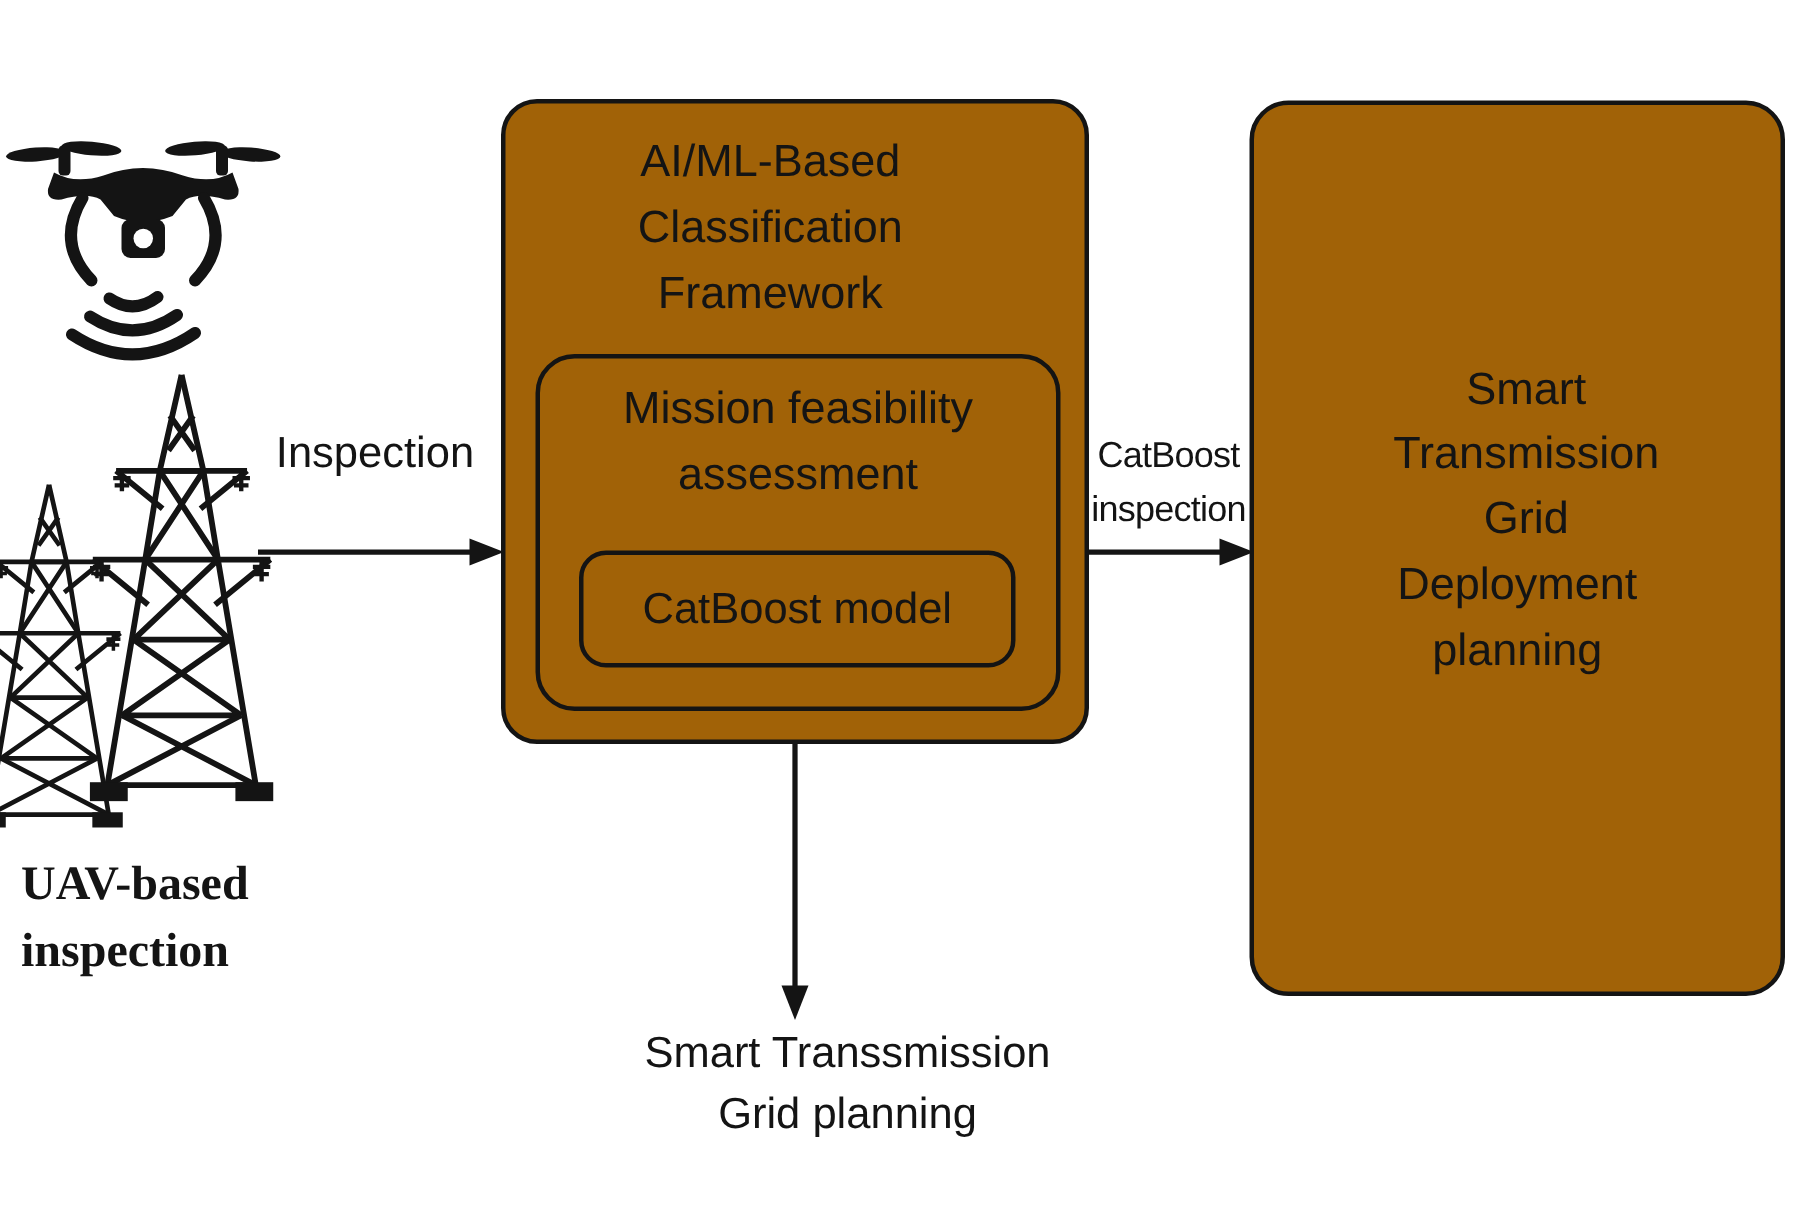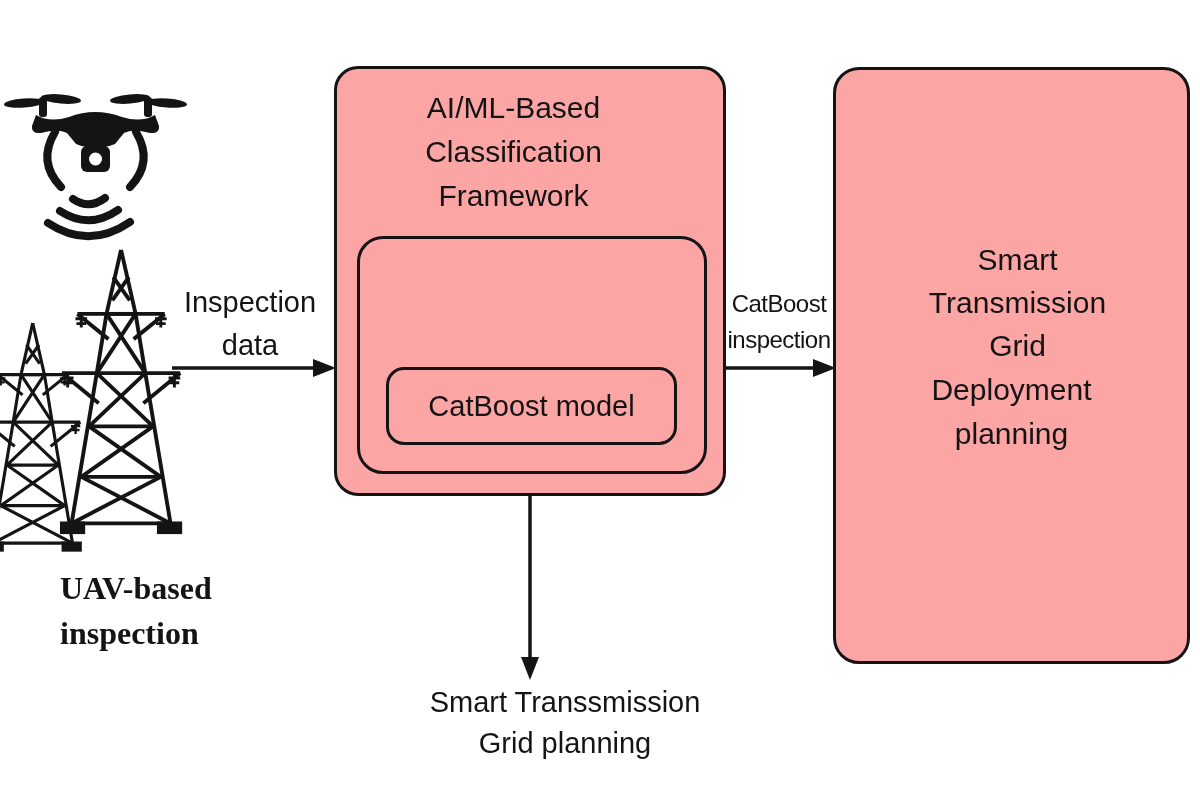--- a/index.html
+++ b/index.html
@@ -15,21 +15,21 @@
     font-family: "Liberation Sans", sans-serif;
     color: #141414;
     overflow: hidden;
   }
   .abs { position: absolute; }
 
   
   .rbox {
     position: absolute;
     border: 3px solid #141414;
-    background: #fca5a5;
+    background: #a16207;
     box-sizing: border-box;
   }
   #ai-ml-box   { left: 334px; top: 66px;  width: 392px; height: 430px; border-radius: 24px; }
   #assess-box  { left: 357px; top: 236px; width: 350px; height: 238px; border-radius: 26px; }
   #catboost-box{ left: 386px; top: 367px; width: 291px; height: 78px;  border-radius: 18px;
                  display: flex; align-items: center; justify-content: center; }
   #grid-box    { left: 833px; top: 67px;  width: 357px; height: 597px; border-radius: 26px; }
 
   
   .centered-lines { text-align: center; }
@@ -66,21 +66,20 @@
   #bottom-label {
     left: 360px; top: 682px; width: 410px;
     font-size: 29px; line-height: 41px;
   }
   #uav-label {
     left: 14px; top: 566px; width: 240px;
     font-family: "Liberation Serif", serif;
     font-weight: bold;
     font-size: 32px; line-height: 45px;
     text-align: left;
-    margin-left: 46px;
   }
 
   svg { display: block; }
   .ink-stroke { stroke: #141414; }
   .ink-fill   { fill: #141414; }
 </style>
 </head>
 <body>
 
 <div id="canvas">
@@ -140,35 +139,38 @@
     <use href="#pylon" transform="translate(62,0) scale(0.97)"></use>
   </svg>
 
   <div class="abs" id="uav-label">
     <span class="line">UAV-based</span>
     <span class="line">inspection</span>
   </div>
 
   <div class="abs centered-lines" id="inspection-label">
     <span class="line">Inspection</span>
-    <span class="line">data</span>
   </div>
   <svg class="abs" style="left:172px; top:357px;" width="164" height="22" viewBox="0 0 164 22">
     <line x1="0" y1="11" x2="146" y2="11" stroke="#141414" stroke-width="3.5"></line>
     <polygon points="164,11 141,2 141,20" fill="#141414"></polygon>
   </svg>
 
   <div class="rbox" id="ai-ml-box"></div>
   <div class="abs centered-lines" id="ai-ml-title">
     <span class="line">AI/ML-Based</span>
     <span class="line">Classification</span>
     <span class="line">Framework</span>
   </div>
 
   <div class="rbox" id="assess-box"></div>
+  <div class="abs centered-lines" id="assess-label">
+    <span class="line">Mission feasibility</span>
+    <span class="line">assessment</span>
+  </div>
 
   <div class="rbox" id="catboost-box">
     <span id="catboost-label">CatBoost model</span>
   </div>
 
   <div class="abs centered-lines" id="feasibility-label">
     <span class="line">CatBoost</span>
     <span class="line">inspection</span>
   </div>
   <svg class="abs" style="left:726px; top:357px;" width="110" height="22" viewBox="0 0 110 22">

